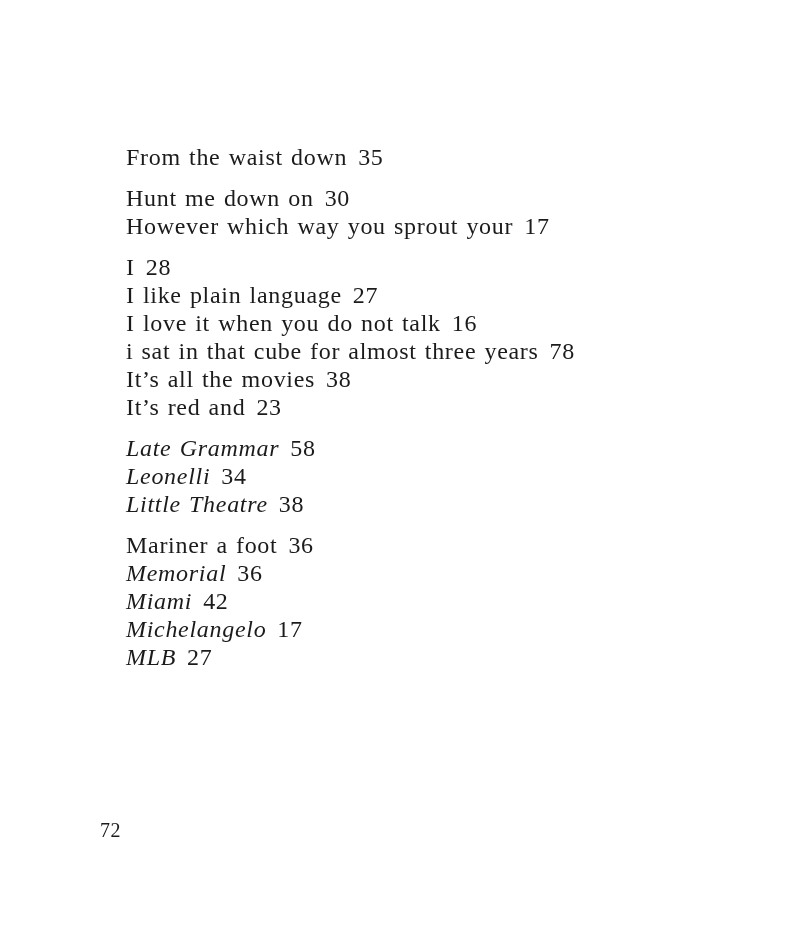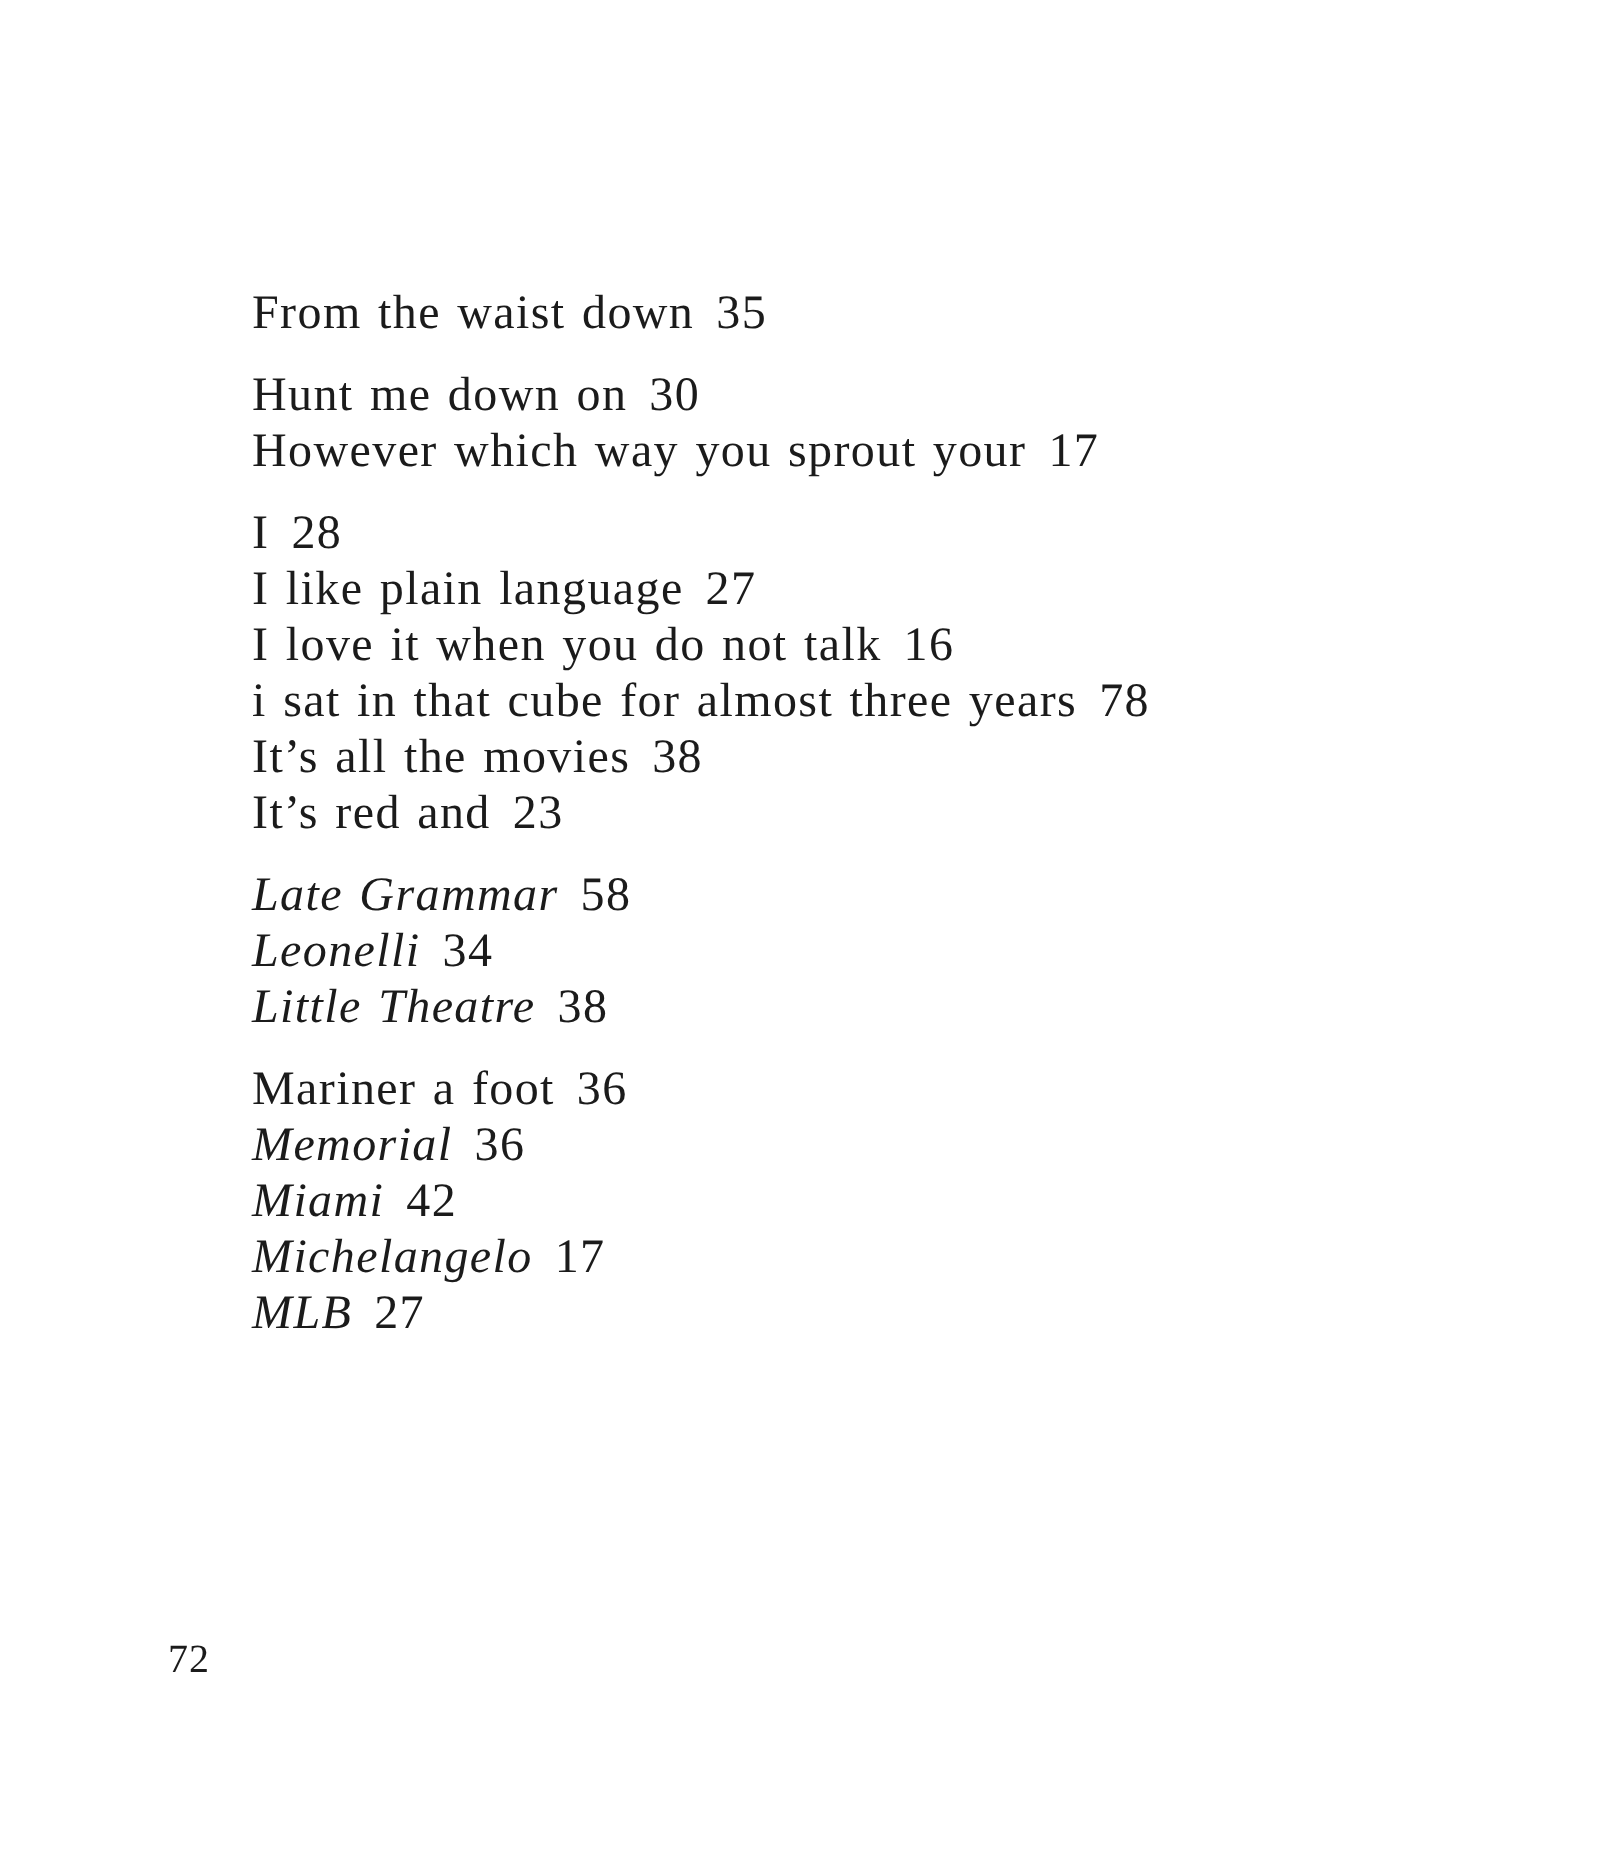--- a/index.html
+++ b/index.html
@@ -40,21 +40,21 @@
   }
   .entry.italic .title {
     font-style: italic;
   }
   .entry .pageref {
     font-style: normal;
     margin-left: 11px;
   }
   .folio {
     position: absolute;
-    left: 84px;
+    left: 100px;
     top: 816px;
     font-size: 20px;
     line-height: 28px;
     letter-spacing: 0.5px;
   }
 </style>
 </head>
 <body style="color: rgb(27, 27, 27); background: rgb(255, 255, 255);">
 
 <div class="page">

